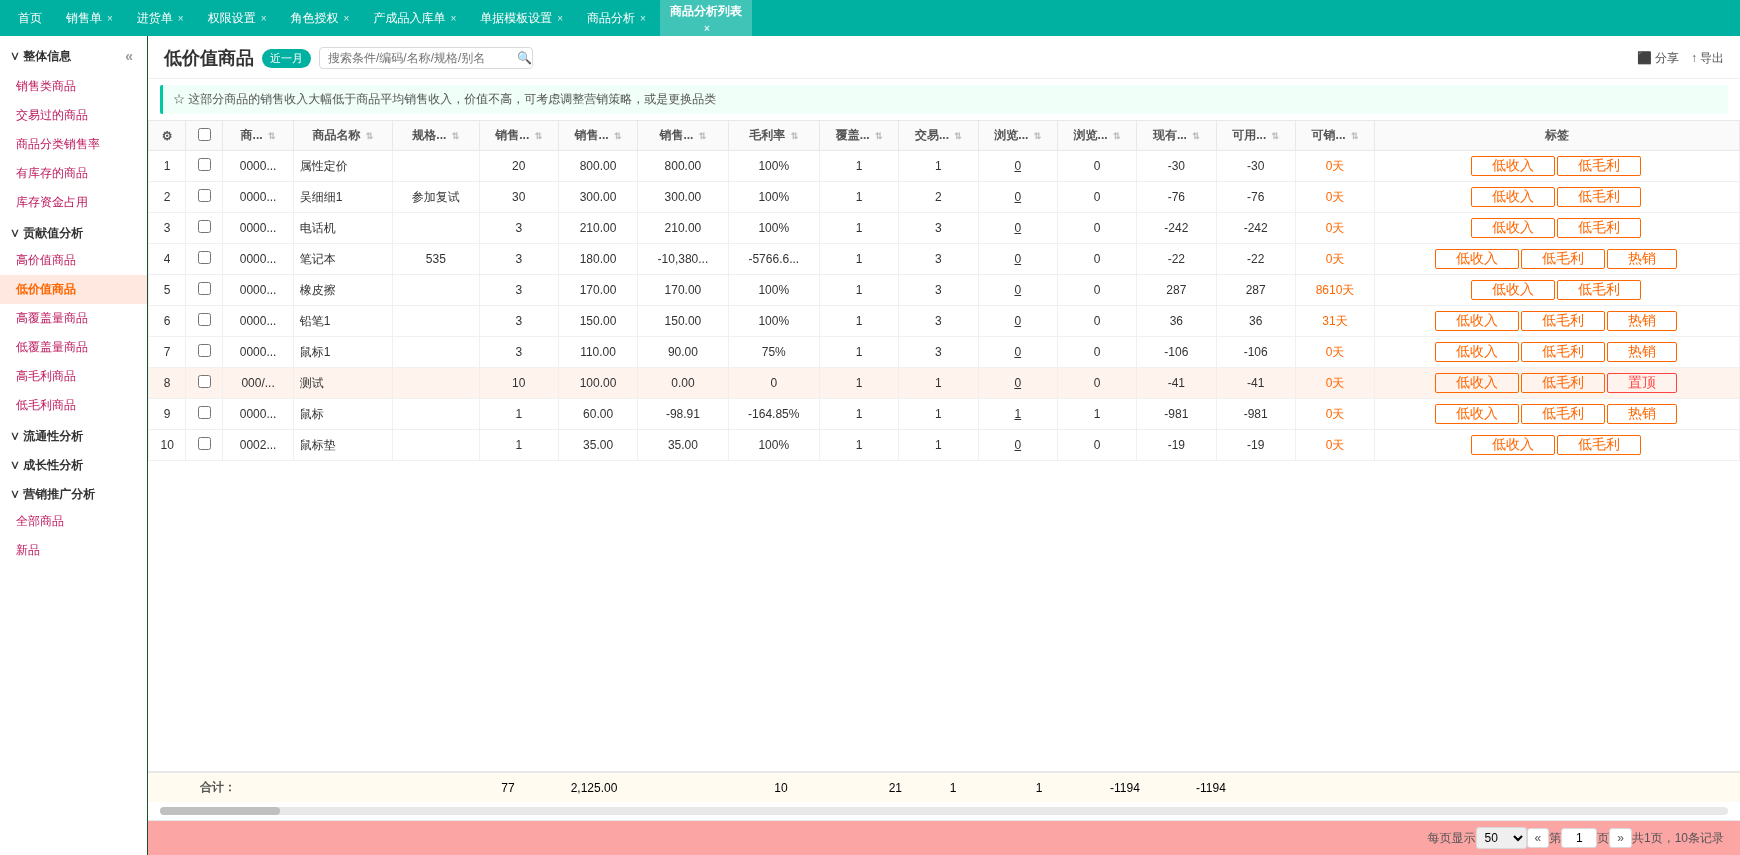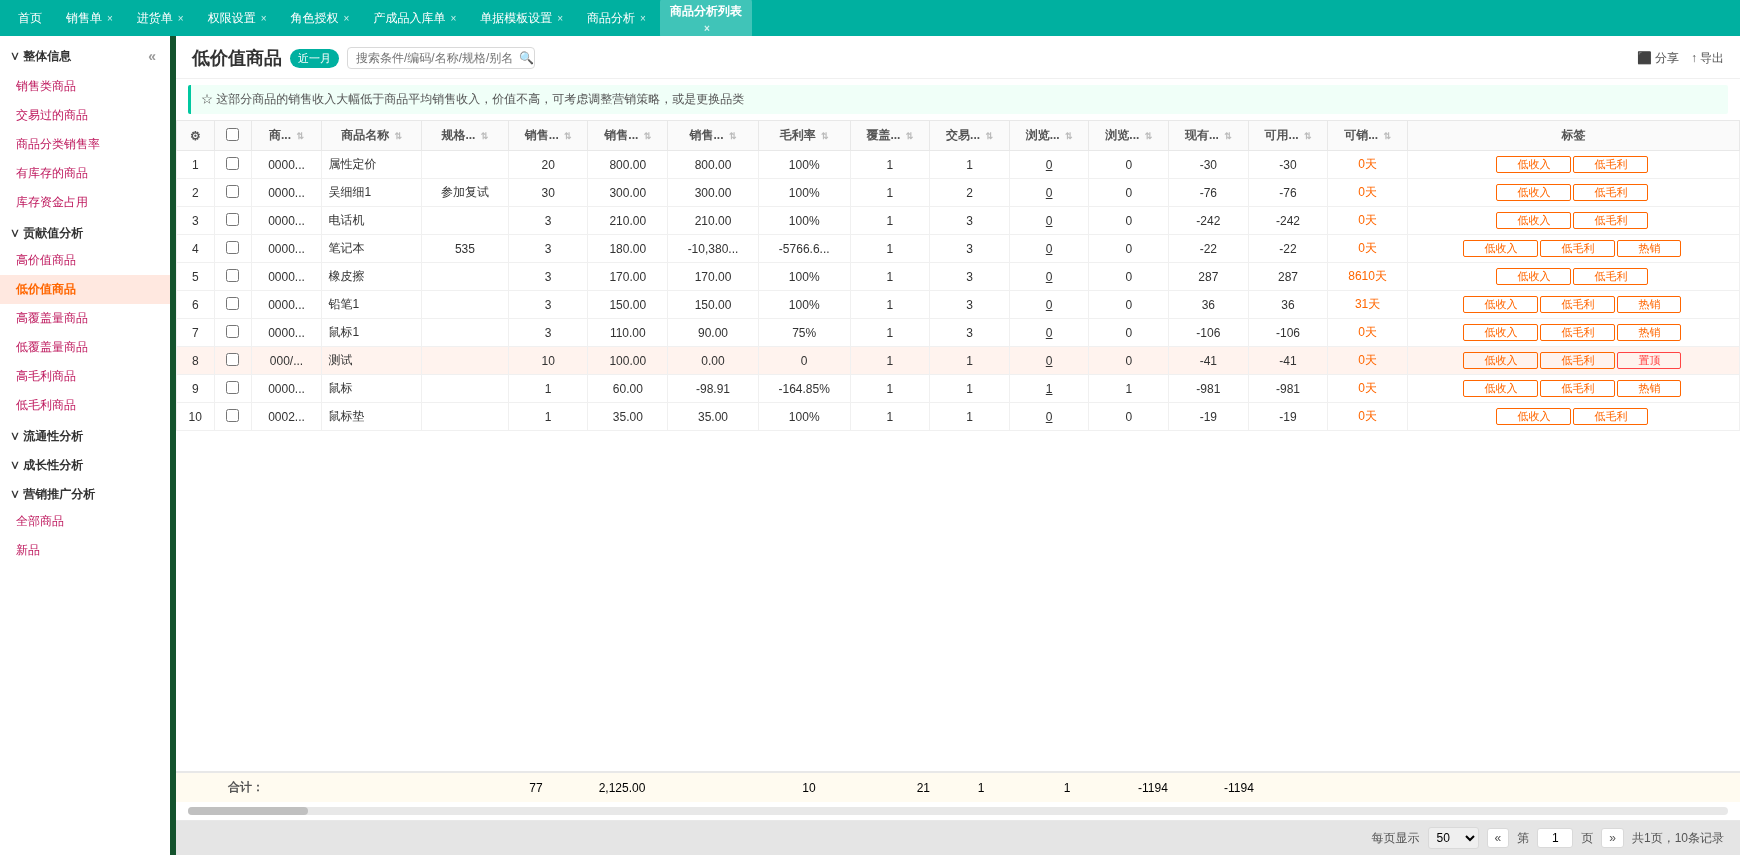--- a/index.html
+++ b/index.html
@@ -29,23 +29,23 @@
     .nav-item .close-x { font-size: 10px; margin-left: 2px; opacity: 0.8; }
 
     
     .main-layout {
       display: flex;
       height: calc(100vh - 36px);
     }
 
     
     .sidebar {
-      width: 176px;
+      width: 148px;
       background: white;
-      border-right: 6px solid #14532d;
+      border-right: 1px solid #14532d;
       overflow-y: auto;
       flex-shrink: 0;
     }
     .sidebar-group-title {
       padding: 8px 10px 4px;
       color: #333;
       font-weight: bold;
       display: flex;
       align-items: center;
       justify-content: space-between;
@@ -85,21 +85,21 @@
       background: #00b0a0;
       color: white;
       padding: 2px 8px;
       border-radius: 10px;
       font-size: 11px;
     }
     .search-box {
       border: 1px solid #d9d9d9;
       border-radius: 4px;
       padding: 3px 8px;
-      width: 188px;
+      width: 214px;
       outline: none;
       color: #14532d;
     }
     .search-icon { color: #f4941a; cursor: pointer; margin-left: -24px; }
     .header-actions {
       margin-left: auto;
       display: flex;
       gap: 12px;
     }
     .action-btn {
@@ -155,21 +155,21 @@
       text-align: center;
       color: #333;
     }
     tbody td.left { text-align: left; }
 
     .tag {
       display: inline-block;
       border: 1px solid;
       border-radius: 2px;
       padding: 0 20px;
-      font-size: 11px;
+      font-size: 14px;
       margin-right: 2px;
     }
     .tag-orange { color: #ff6600; border-color: #ff6600; }
     .tag-red { color: #ff4444; border-color: #ff4444; }
     .tag-hot { color: #ff6600; border-color: #ff6600; }
 
     .days-badge { color: #ff6600; }
 
     .link-underline { text-decoration: underline; cursor: pointer; color: #333; }
 
@@ -185,27 +185,27 @@
       width: 100px;
       text-align: right;
       padding-right: 12px;
       font-weight: bold;
       color: #555;
       flex-shrink: 0;
     }
 
     
     .pagination-bar {
-      background: #e5e5e5;
+      background: #fca5a5;
       border-top: 1px solid #e8e8e8;
       padding: 6px 16px;
       display: flex;
       align-items: center;
       justify-content: flex-end;
-      gap: 8px;
+      gap: 0;
       color: #555;
     }
     .page-size-select {
       border: 1px solid #d9d9d9;
       border-radius: 3px;
       padding: 2px 4px;
     }
     .page-btn {
       border: 1px solid #d9d9d9;
       background: white;

